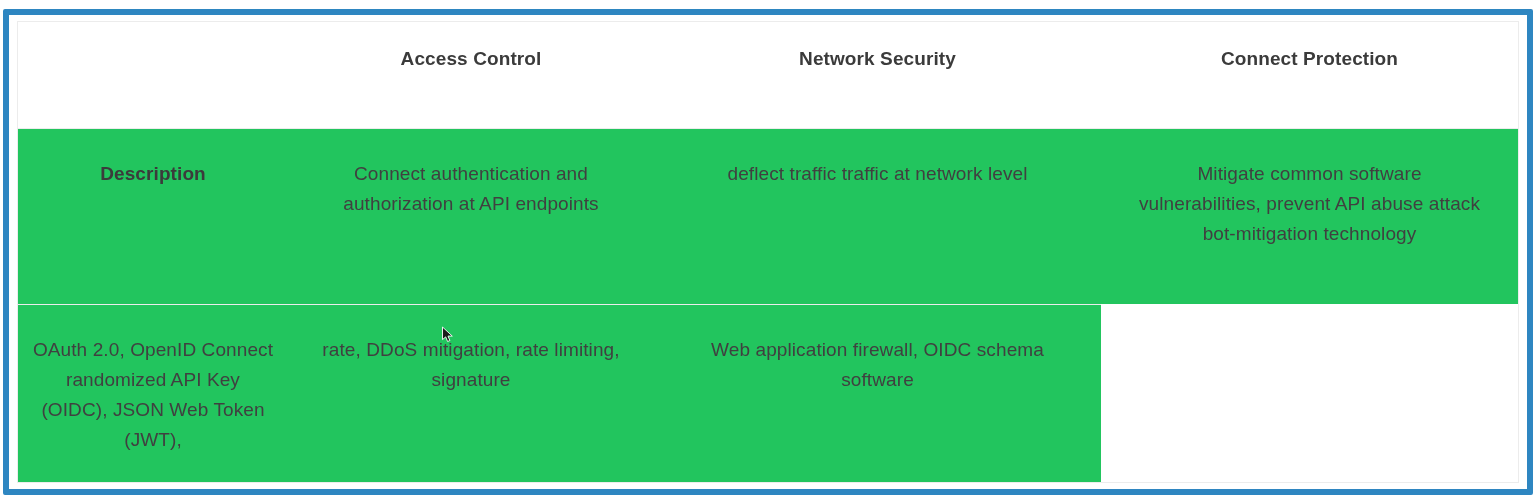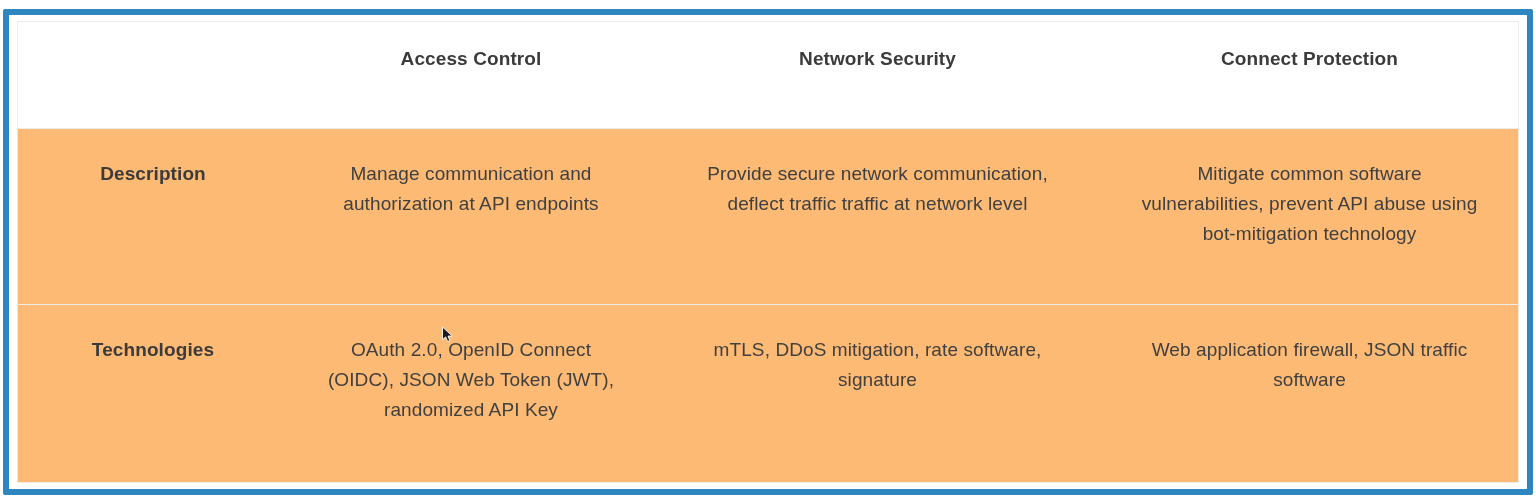--- a/index.html
+++ b/index.html
@@ -49,21 +49,21 @@
     font-weight: bold;
     color: var(--heading-text, #3b3b3b);
     padding-top: 22px;
   }
   .cell.row-label {
     font-weight: bold;
     color: var(--heading-text, #3b3b3b);
   }
   .body-row {
     border-top: 1px solid var(--divider, #ececec);
-    background: #fdba74;
+    background: #22c55e;
   }
   .ln { display: block; }
   .cursor {
     position: absolute;
     left: 441px;
     top: 326px;
     width: 13px;
     height: 18px;
     pointer-events: none;
   }
@@ -75,45 +75,43 @@
   <div class="frame">
     <div class="comparison-table">
 
       <div class="cell head"></div>
       <div class="cell head">Access Control</div>
       <div class="cell head">Network Security</div>
       <div class="cell head">Connect Protection</div>
 
       <div class="cell row-label body-row">Description</div>
       <div class="cell body-row">
-        <span class="ln">Manage communication and</span>
+        <span class="ln">Connect authentication and</span>
         <span class="ln">authorization at API endpoints</span>
       </div>
       <div class="cell body-row">
-        <span class="ln">Provide secure network communication,</span>
         <span class="ln">deflect traffic traffic at network level</span>
       </div>
       <div class="cell body-row">
         <span class="ln">Mitigate common software</span>
-        <span class="ln">vulnerabilities, prevent API abuse using</span>
+        <span class="ln">vulnerabilities, prevent API abuse attack</span>
         <span class="ln">bot-mitigation technology</span>
       </div>
 
-      <div class="cell row-label body-row">Technologies</div>
       <div class="cell body-row">
         <span class="ln">OAuth 2.0, OpenID Connect</span>
+        <span class="ln">randomized API Key</span>
         <span class="ln">(OIDC), JSON Web Token (JWT),</span>
-        <span class="ln">randomized API Key</span>
       </div>
       <div class="cell body-row">
-        <span class="ln">mTLS, DDoS mitigation, rate software,</span>
+        <span class="ln">rate, DDoS mitigation, rate limiting,</span>
         <span class="ln">signature</span>
       </div>
       <div class="cell body-row">
-        <span class="ln">Web application firewall, JSON traffic</span>
+        <span class="ln">Web application firewall, OIDC schema</span>
         <span class="ln">software</span>
       </div>
 
     </div>
   </div>
 
   <svg class="cursor" viewBox="0 0 13 18">
     <path d="M1.5,1 L1.5,13.6 L4.7,10.9 L6.6,15.5 L8.9,14.5 L7,10.1 L11.3,10.1 Z" fill="#1b1b1b" stroke="#ffffff" stroke-width="0.9"></path>
   </svg>
 </div>

